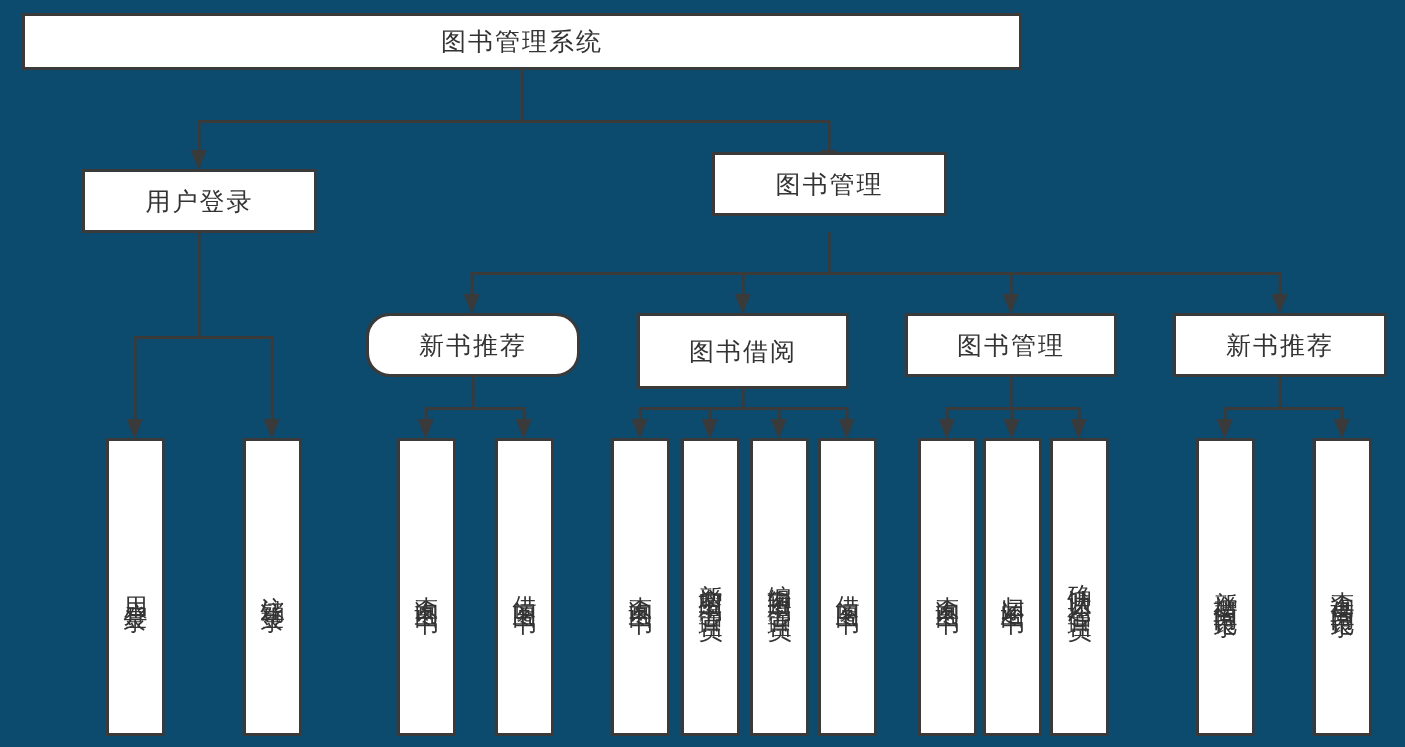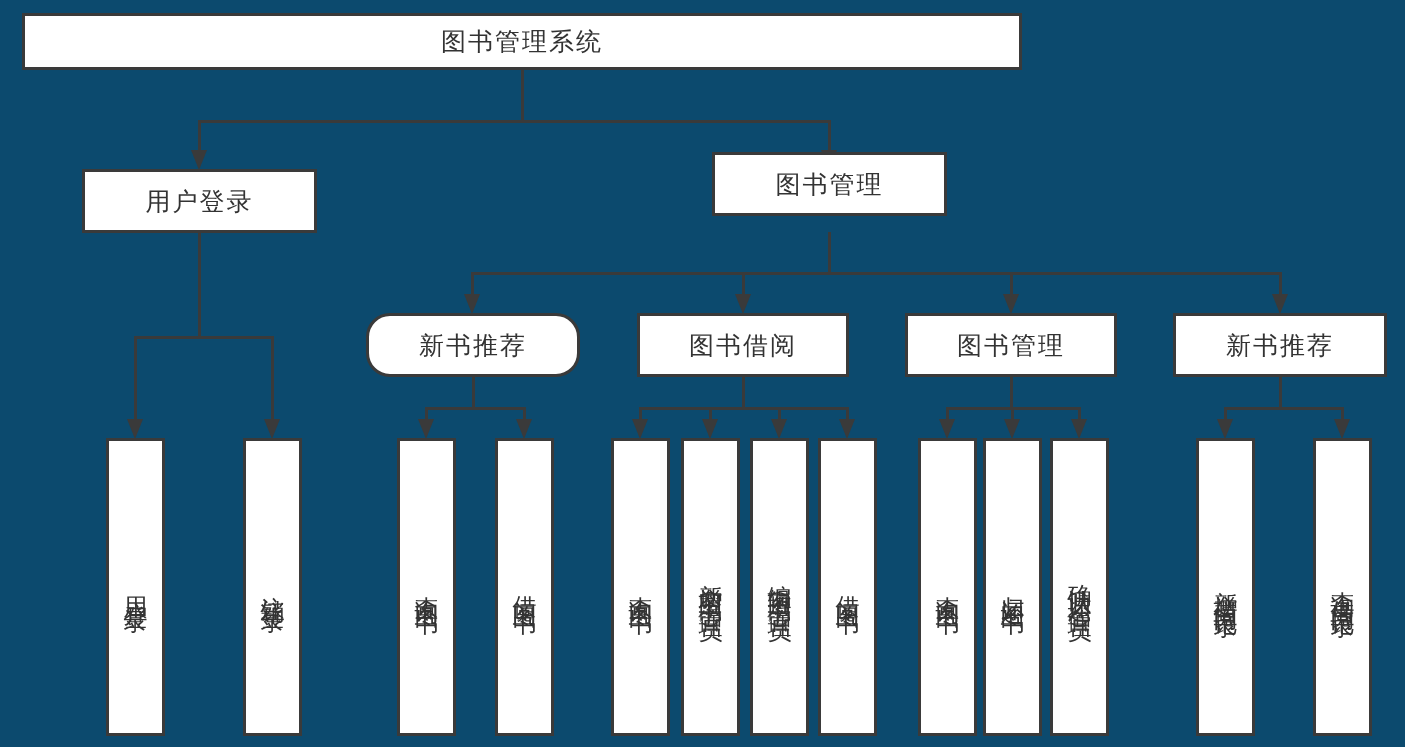--- a/index.html
+++ b/index.html
@@ -88,21 +88,21 @@
   <div class="hbox" style="left:82px; top:169px; width:235px; height:64px;">
     <span>用户登录</span>
   </div>
   <div class="hbox" style="left:712px; top:152px; width:235px; height:64px;">
     <span>图书管理</span>
   </div>
 
   <div class="hbox" style="left:366px; top:313px; width:214px; height:64px;border-radius:24px;">
     <span>新书推荐</span>
   </div>
-  <div class="hbox" style="left:637px; top:313px; width:212px; height:64px;">
+  <div class="hbox" style="left:637px; top:313px; width:212px; height:76px;">
     <span>图书借阅</span>
   </div>
   <div class="hbox" style="left:905px; top:313px; width:212px; height:64px;">
     <span>图书管理</span>
   </div>
   <div class="hbox" style="left:1173px; top:313px; width:214px; height:64px;">
     <span>新书推荐</span>
   </div>
 
   <div class="vbox" style="left:106px;">

